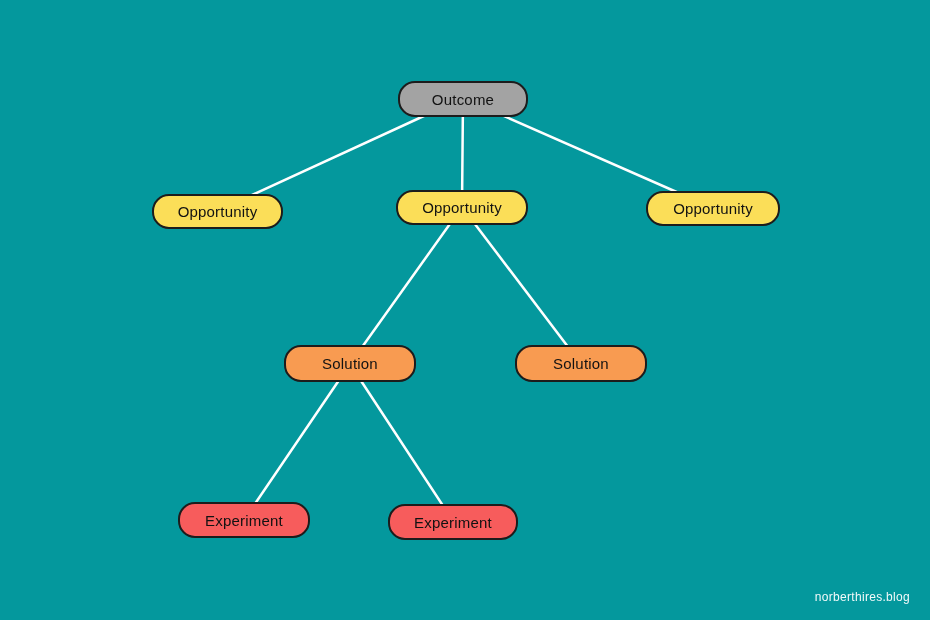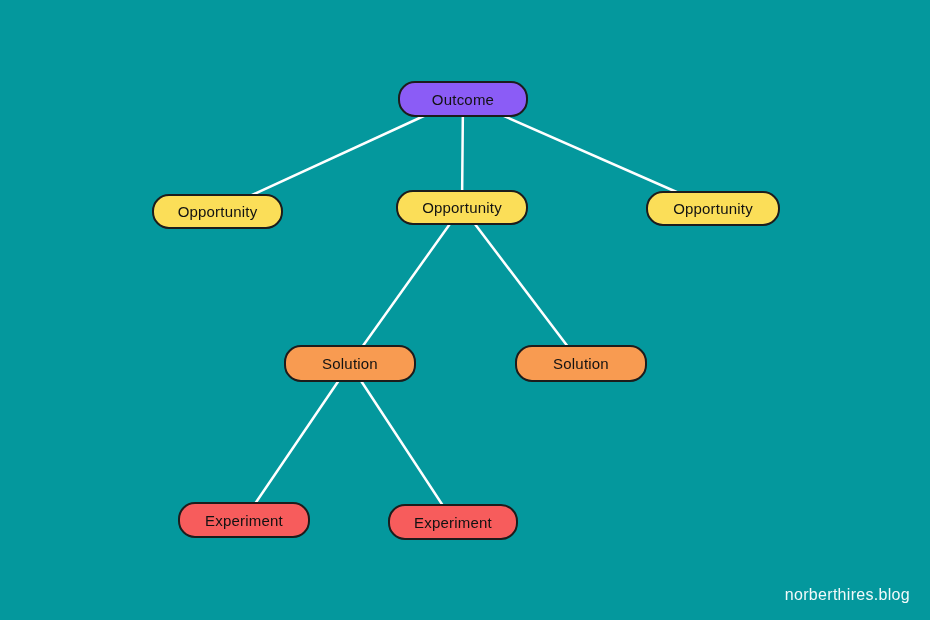--- a/index.html
+++ b/index.html
@@ -37,41 +37,41 @@
   .node-label {
     font-size: 15px;
     color: #121212;
     letter-spacing: 0.2px;
     white-space: nowrap;
   }
   .watermark {
     position: absolute;
     right: 20px;
     bottom: 16px;
-    font-size: 16px;
+    font-size: 12px;
     color: rgba(255, 255, 255, 0.95);
     letter-spacing: 0.3px;
   }
 </style>
 </head>
 <body>
 
 <div class="canvas" style="background-color: rgb(4, 152, 157);">
 
   <svg class="edges" width="930" height="620" viewBox="0 0 930 620">
     <line class="edge" x1="463" y1="98" x2="217" y2="211" style="stroke: rgb(255, 255, 255);"></line>
     <line class="edge" x1="463" y1="98" x2="462" y2="207" style="stroke: rgb(255, 255, 255);"></line>
     <line class="edge" x1="463" y1="98" x2="713" y2="208" style="stroke: rgb(255, 255, 255);"></line>
     <line class="edge" x1="462" y1="207" x2="350" y2="364" style="stroke: rgb(255, 255, 255);"></line>
     <line class="edge" x1="462" y1="207" x2="581" y2="364" style="stroke: rgb(255, 255, 255);"></line>
     <line class="edge" x1="350" y1="364" x2="244" y2="520" style="stroke: rgb(255, 255, 255);"></line>
     <line class="edge" x1="350" y1="364" x2="453" y2="521" style="stroke: rgb(255, 255, 255);"></line>
   </svg>
 
-  <div class="node" style="left: 398px; top: 81px; width: 130px; height: 36px; background-color: #8b5cf6; border-color: rgb(28, 28, 28);">
+  <div class="node" style="left: 398px; top: 81px; width: 130px; height: 36px; background-color: #a3a3a3; border-color: rgb(28, 28, 28);">
     <span class="node-label">Outcome</span>
   </div>
 
   <div class="node" style="left: 152px; top: 194px; width: 131px; height: 35px; background-color: rgb(251, 222, 88); border-color: rgb(28, 28, 28);">
     <span class="node-label">Opportunity</span>
   </div>
 
   <div class="node" style="left: 396px; top: 190px; width: 132px; height: 35px; background-color: rgb(251, 222, 88); border-color: rgb(28, 28, 28);">
     <span class="node-label">Opportunity</span>
   </div>

